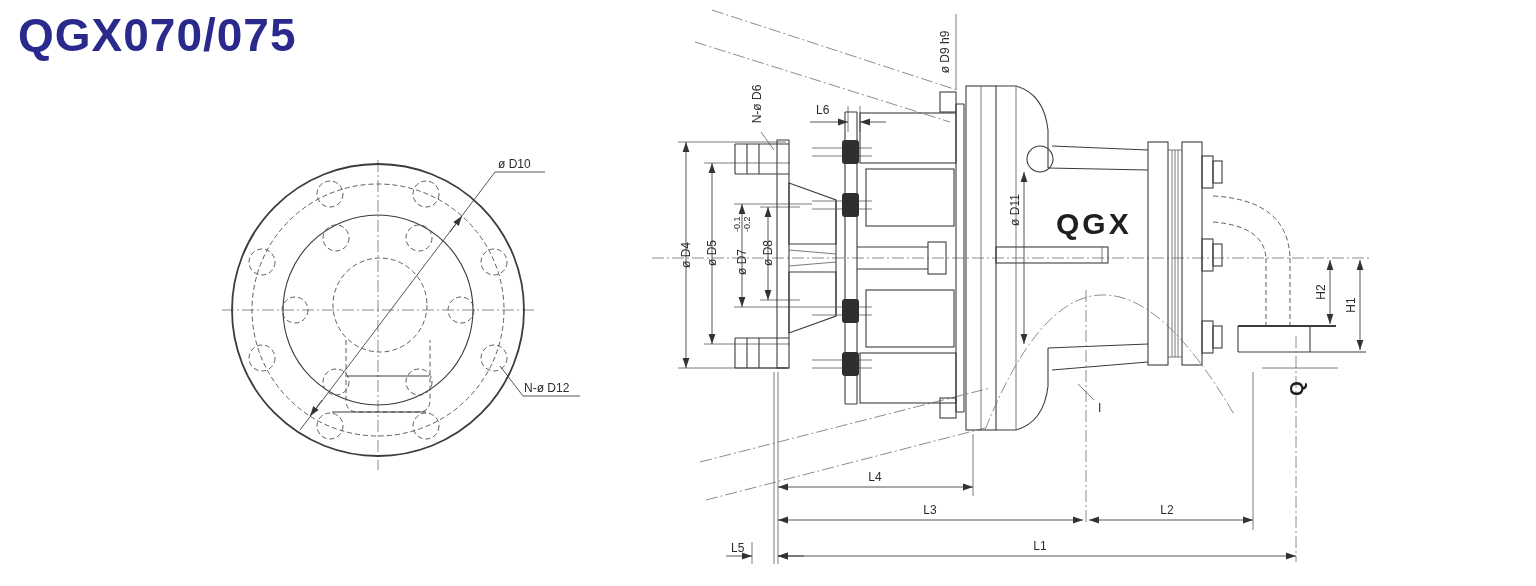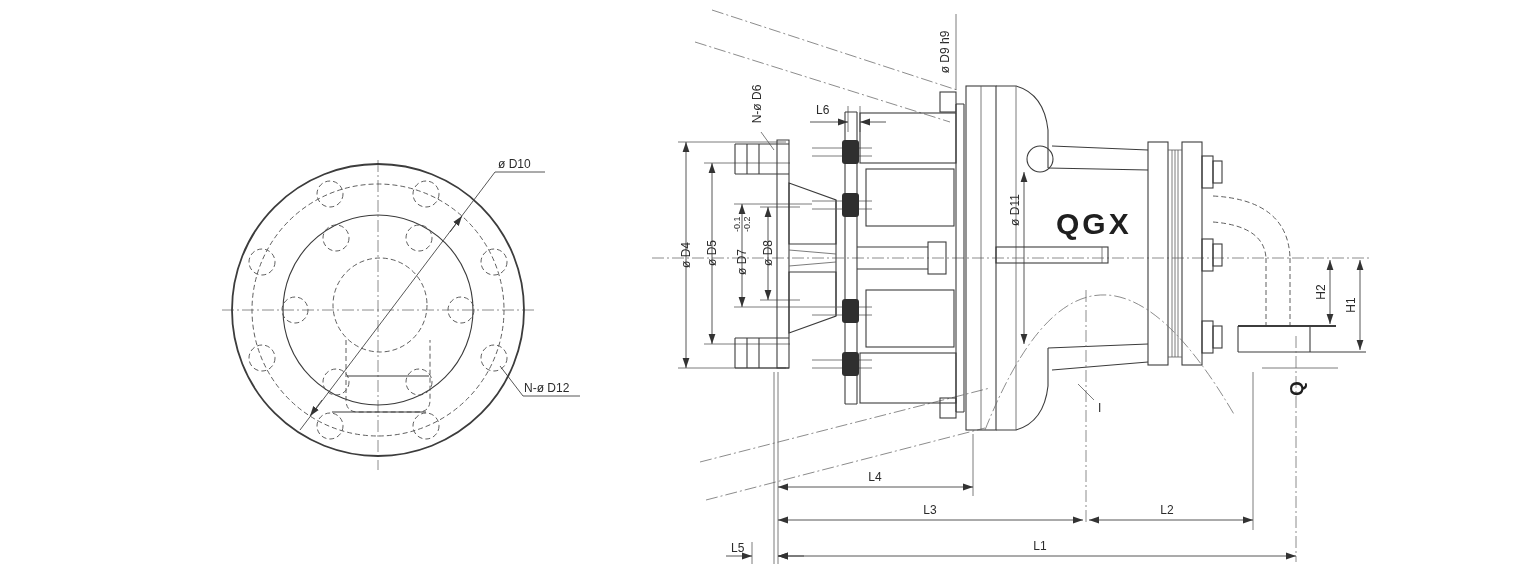--- a/index.html
+++ b/index.html
@@ -17,20 +17,21 @@
   .fillhead{fill:#2f2f2f;stroke:none;}
   text.lbl{font:12px "Liberation Sans",sans-serif;fill:#2b2b2b;}
   text.lbl-s{font:9px "Liberation Sans",sans-serif;fill:#2b2b2b;}
   text.brand{font:700 30px "Liberation Sans",sans-serif;fill:#1f1f1f;letter-spacing:3px;}
   text.big{font:700 19px "Liberation Sans",sans-serif;fill:#1f1f1f;}
 </style>
 </head>
 <body>
 
 <div id="stage">
+  <div id="title">QGX070/075</div>
 
   <svg width="1536" height="586" viewBox="0 0 1536 586">
     <defs>
       <marker id="arr" orient="auto-start-reverse" markerUnits="userSpaceOnUse" markerWidth="11" markerHeight="10" refX="10" refY="5">
         <path d="M10,5 L0,1.6 L0,8.4 Z" fill="#333"></path>
       </marker>
       <pattern id="hatch" patternUnits="userSpaceOnUse" width="6" height="6" patternTransform="rotate(45)">
         <line x1="0" y1="0" x2="0" y2="6" stroke="#555" stroke-width="1"></line>
       </pattern>
       <pattern id="xhatch" patternUnits="userSpaceOnUse" width="5" height="5">

